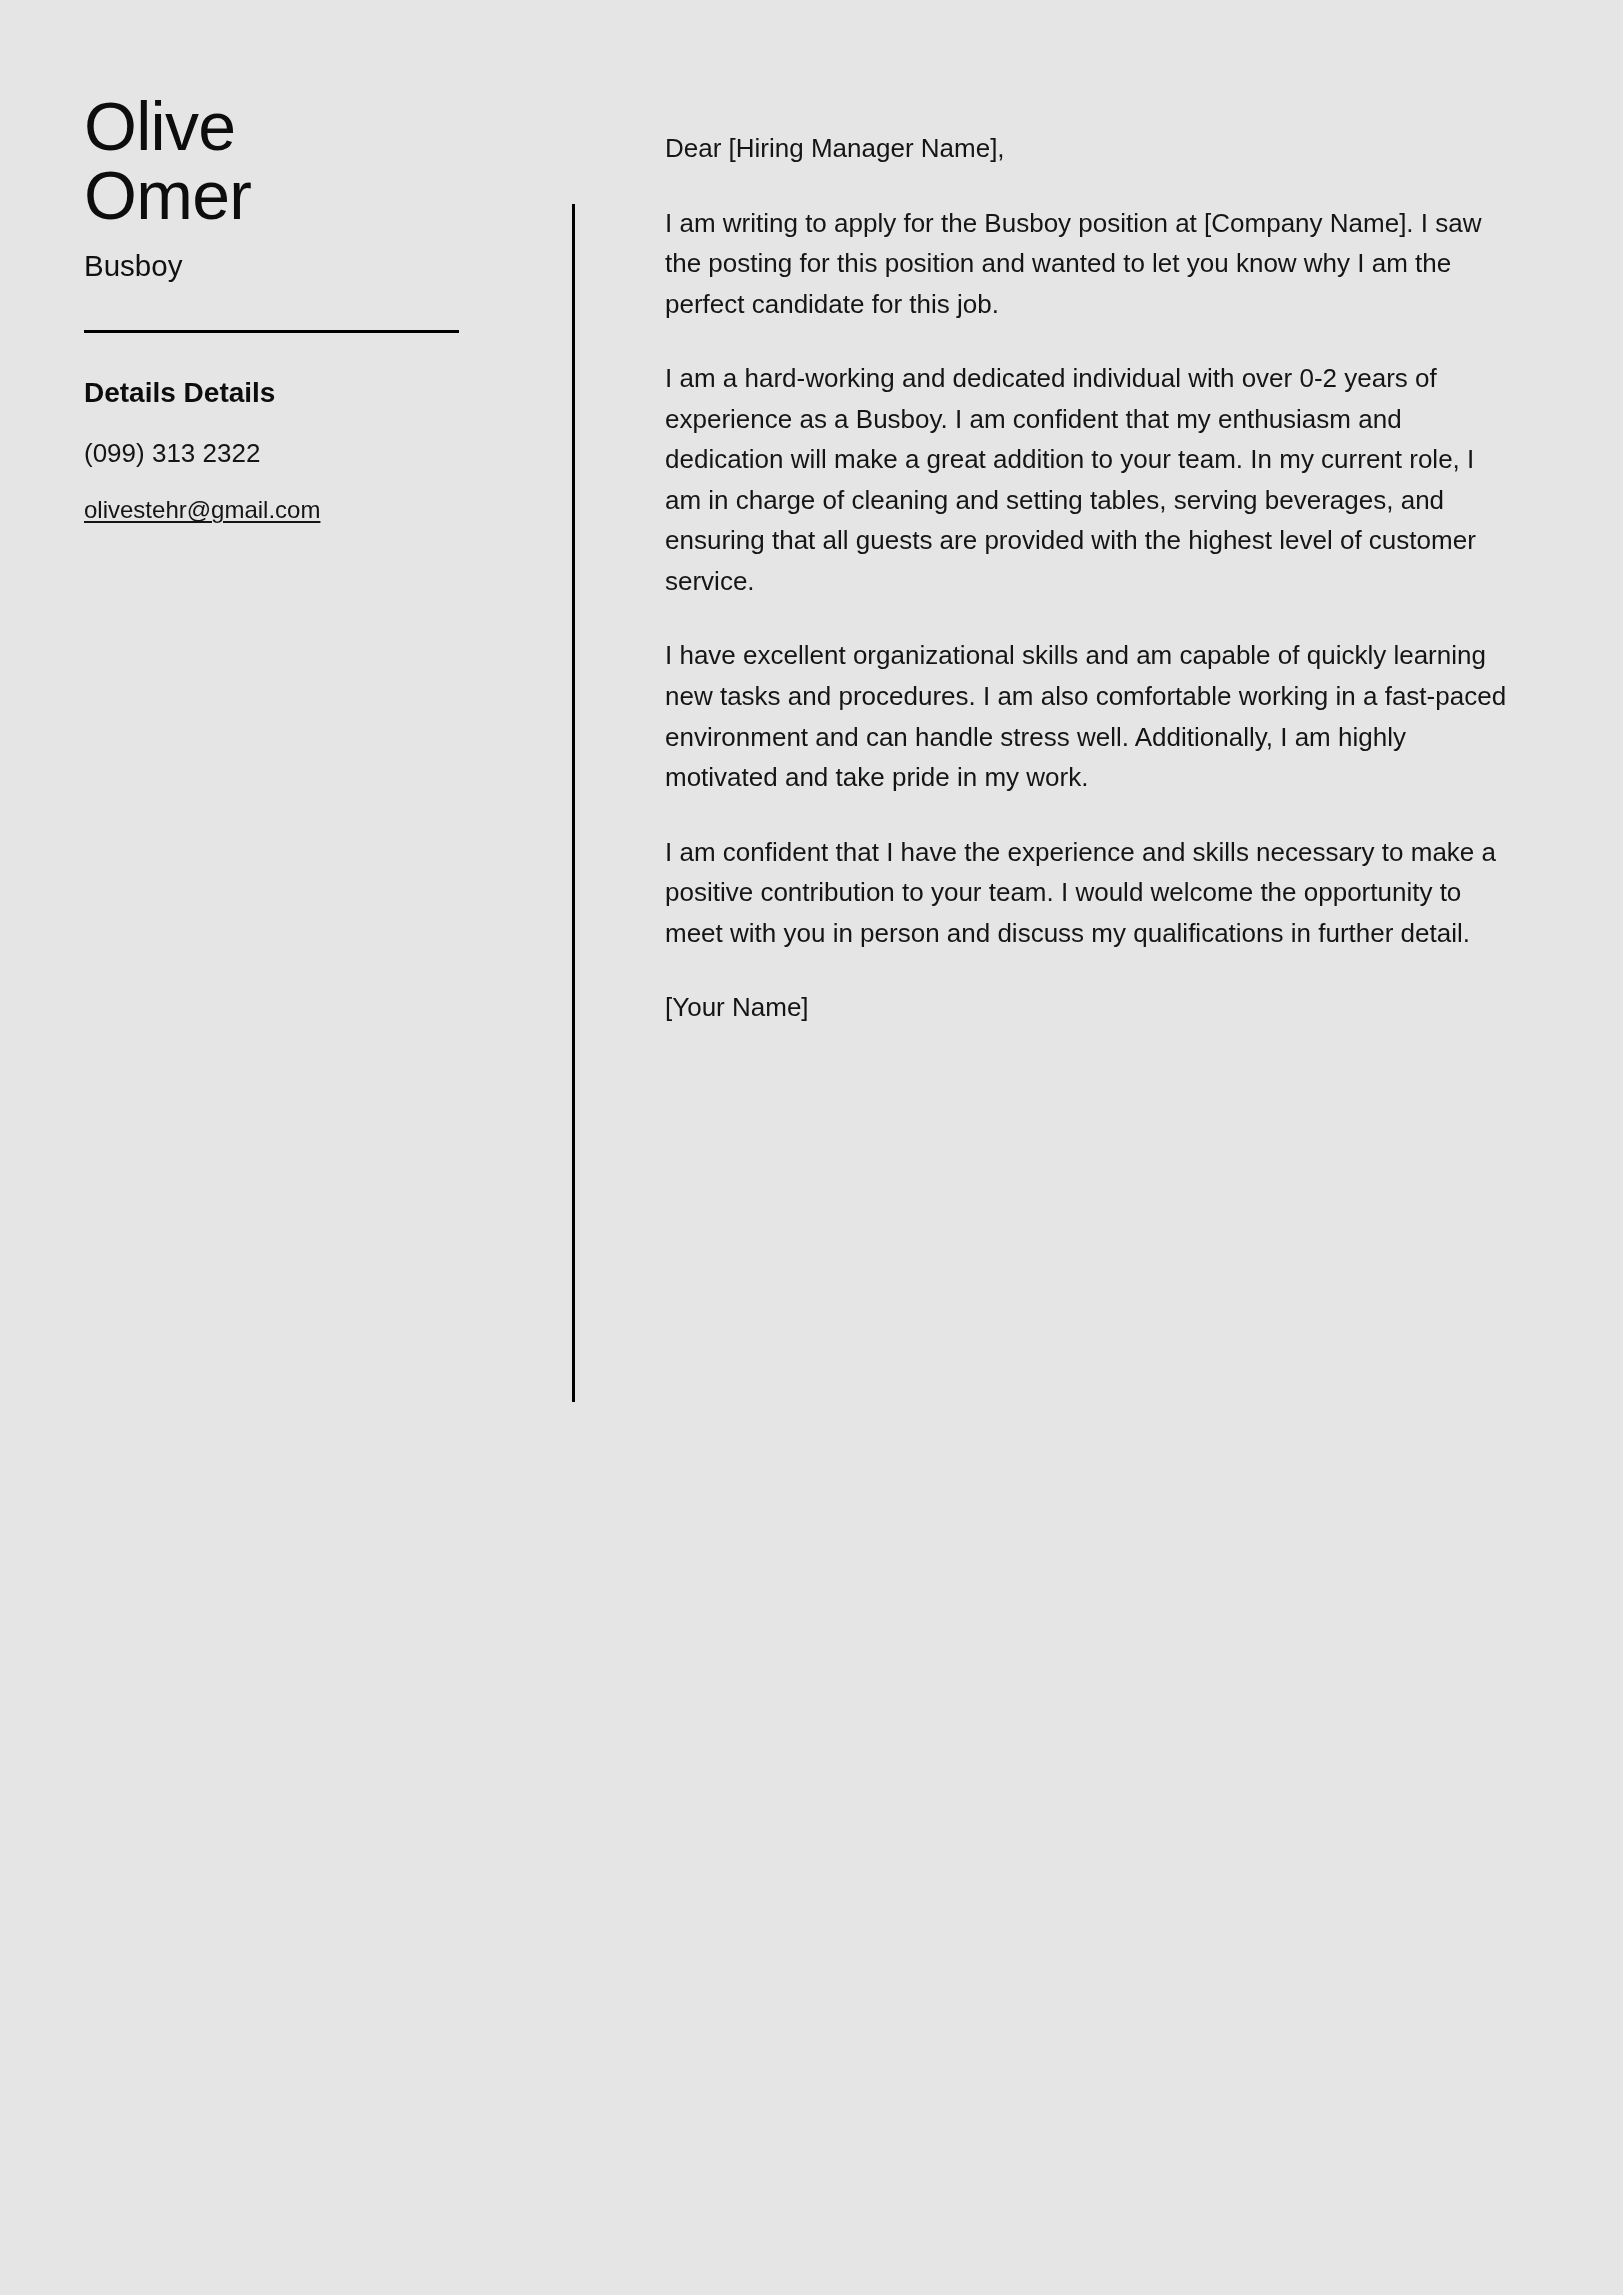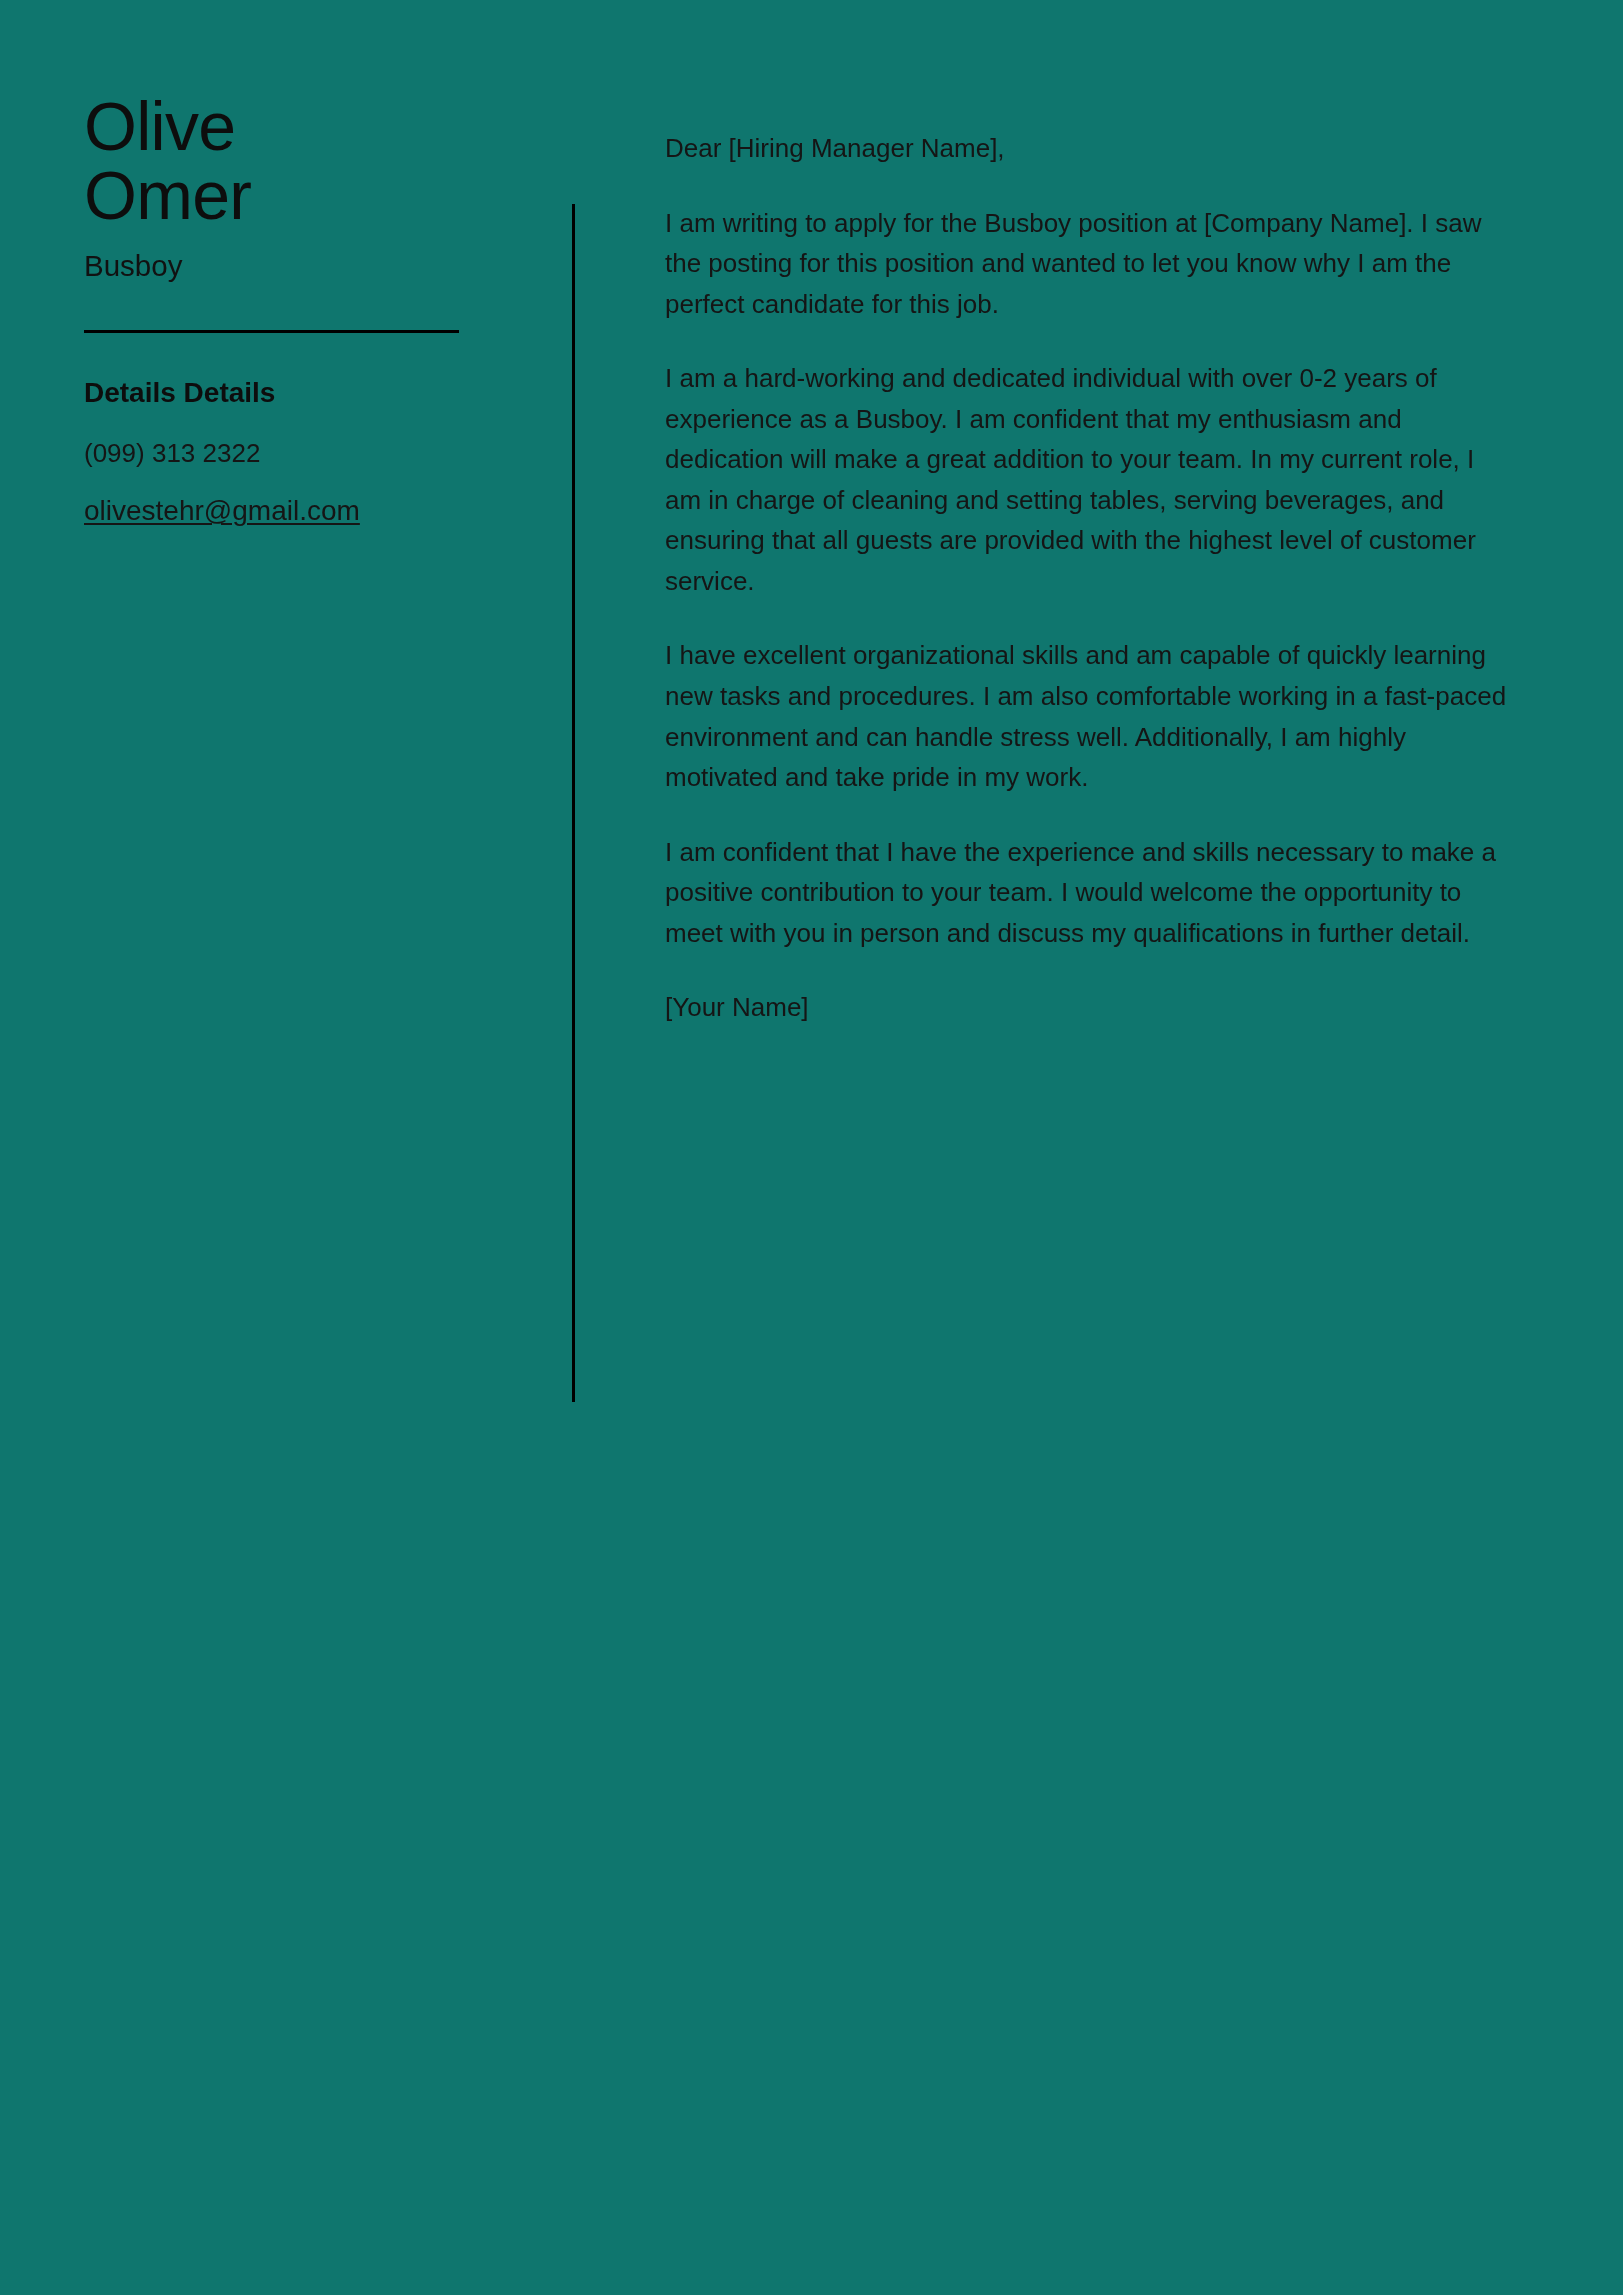--- a/index.html
+++ b/index.html
@@ -5,21 +5,21 @@
 <style>
   html, body {
     margin: 0;
     padding: 0;
     background: #ffffff;
   }
   .page {
     position: relative;
     width: 1623px;
     height: 2295px;
-    background: #0f766e;
+    background: #e5e5e5;
     font-family: "Liberation Sans", sans-serif;
     color: #111111;
     overflow: hidden;
     box-sizing: border-box;
   }
 
   
   .sidebar {
     position: absolute;
     left: 84px;
@@ -66,21 +66,21 @@
   .contact-item {
     font-size: 26px;
     font-weight: 400;
     line-height: 1.53;
     color: #151515;
     margin-bottom: 17px;
     max-width: 327px;
   }
   .contact-item:last-child { margin-bottom: 0; }
   .contact-link {
-    font-size: 28px;
+    font-size: 24px;
     font-weight: 400;
     line-height: 1.53;
     color: #151515;
     text-decoration: underline;
     text-underline-offset: 3.3px;
     text-decoration-thickness: 2px;
     cursor: pointer;
     display: inline-block;
   }
 

